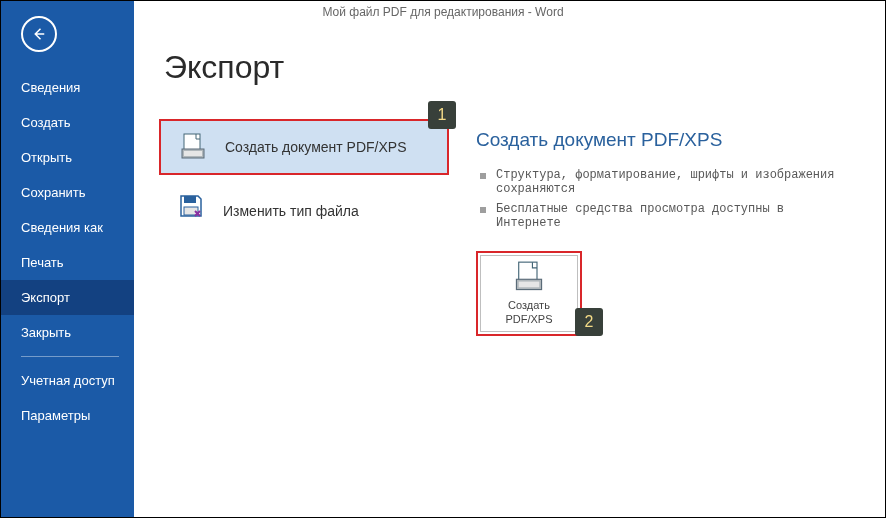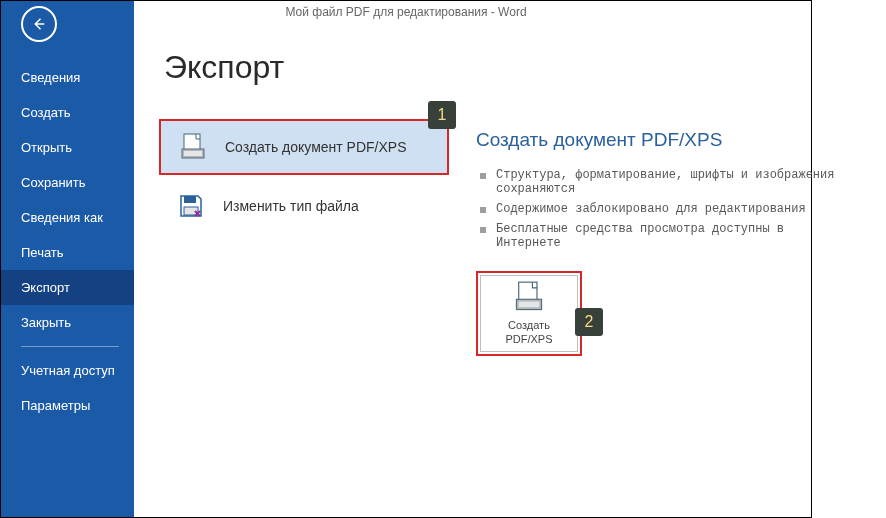--- a/index.html
+++ b/index.html
@@ -6,39 +6,39 @@
   body {
     font-family: "Segoe UI", Tahoma, sans-serif;
     background: #fff;
     width: 886px;
     height: 518px;
     overflow: hidden;
     position: relative;
   }
   .frame {
     border: 1px solid #000;
-    width: 812px;
+    width: 886px;
     height: 518px;
     position: relative;
     display: flex;
   }
   .titlebar {
     position: absolute;
     top: 4px;
     left: 0;
     width: 100%;
     text-align: center;
     font-size: 12px;
     color: #666;
   }
   .sidebar {
     width: 133px;
     background: #1b5aa7;
     color: #fff;
-    padding-top: 5px;
+    padding-top: 15px;
     display: flex;
     flex-direction: column;
   }
   .back-btn {
     width: 36px;
     height: 36px;
     border: 2px solid #fff;
     border-radius: 50%;
     margin-left: 20px;
     margin-bottom: 18px;
@@ -194,38 +194,37 @@
       <span class="icon-box">
         <svg width="24" height="28" viewBox="0 0 24 28">
           <rect x="3" y="1" width="16" height="22" fill="#fff" stroke="#467" stroke-width="1"></rect>
           <polyline points="15,1 15,6 19,6" fill="none" stroke="#467" stroke-width="1"></polyline>
           <rect x="1" y="16" width="22" height="9" fill="#b0b7bb" stroke="#5a6b78"></rect>
           <rect x="3" y="18" width="18" height="5" fill="#e6e6e6"></rect>
         </svg>
       </span>
       <span>Создать документ PDF/XPS</span>
     </div>
-    <div class="opt" style="margin-top:6px;">
+    <div class="opt" style="margin-top:6px;align-items:flex-end;">
       <span class="icon-box">
         <svg width="26" height="26" viewBox="0 0 26 26">
           <path d="M3 3h17l3 3v17H3z" fill="#fff" stroke="#2a619d" stroke-width="1.5"></path>
           <rect x="6" y="3" width="12" height="7" fill="#2a619d"></rect>
           <rect x="6" y="14" width="14" height="8" fill="#e6e6e6" stroke="#2a619d"></rect>
           <path d="M17 18l5 5M22 18l-5 5" stroke="#8a2ea0" stroke-width="2"></path>
         </svg>
       </span>
       <span>Изменить тип файла</span>
     </div>
   </div>
 
   <div class="right-pane">
     <div class="pane-title">Создать документ PDF/XPS</div>
     <ul class="bullets">
       <li>Структура, форматирование, шрифты и изображения сохраняются</li>
-      <li>Содержимое заблокировано для редактирования</li>
       <li>Бесплатные средства просмотра доступны в Интернете</li>
     </ul>
     <div class="action-box">
       <div class="action-inner">
         <svg width="28" height="32" viewBox="0 0 24 28">
           <rect x="3" y="1" width="16" height="22" fill="#fff" stroke="#467" stroke-width="1"></rect>
           <polyline points="15,1 15,6 19,6" fill="none" stroke="#467" stroke-width="1"></polyline>
           <rect x="1" y="16" width="22" height="9" fill="#b0b7bb" stroke="#5a6b78"></rect>
           <rect x="3" y="18" width="18" height="5" fill="#e6e6e6"></rect>
         </svg>

